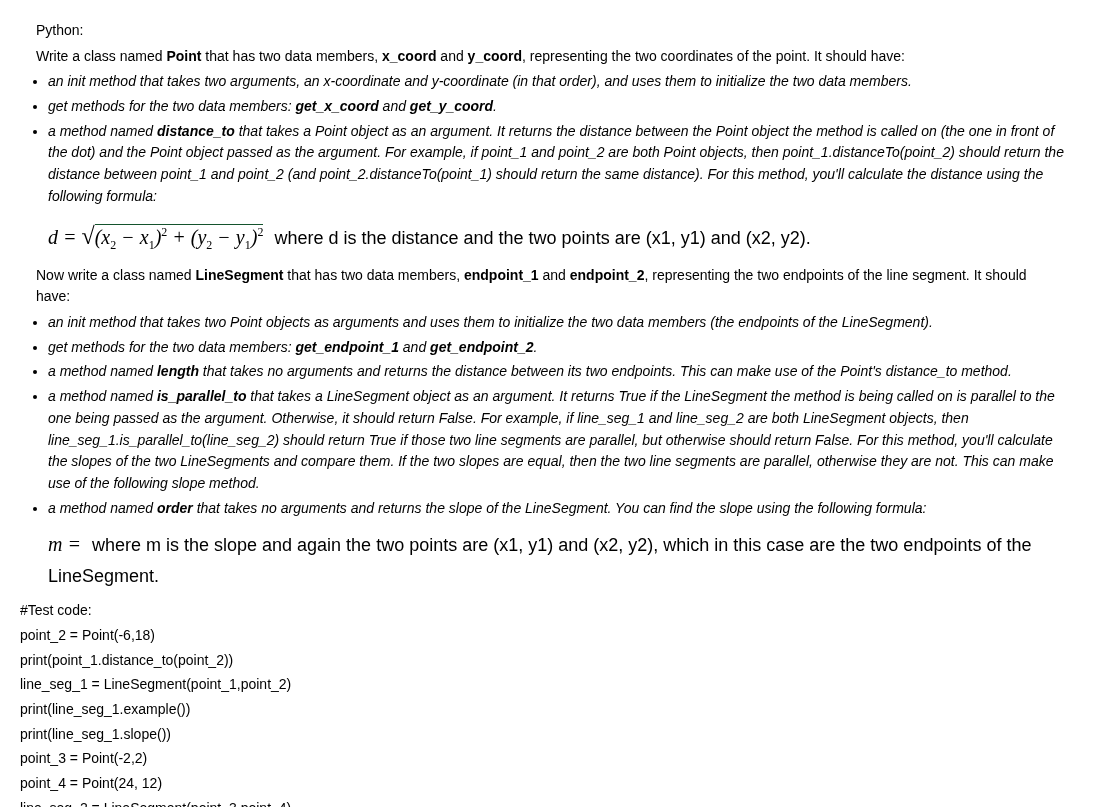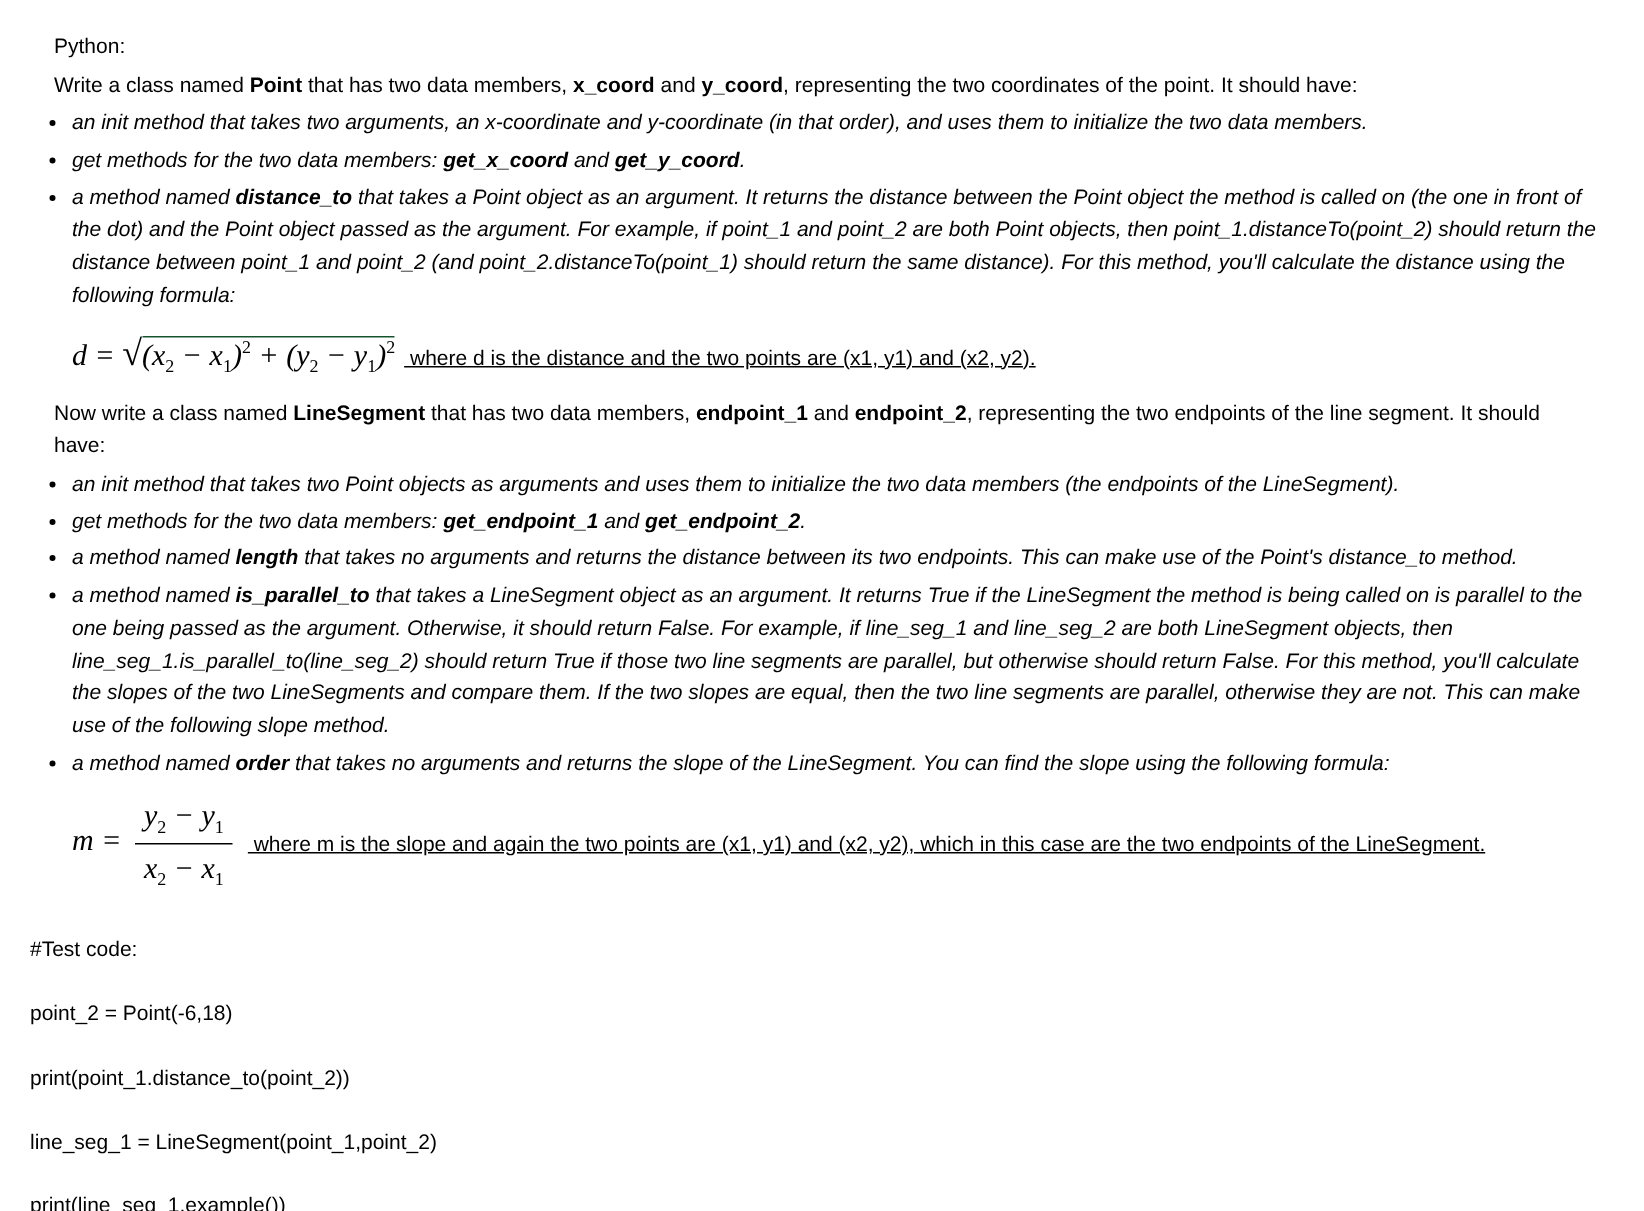--- a/index.html
+++ b/index.html
@@ -55,26 +55,25 @@
     border-bottom: 1px solid #000;
     padding: 0 6px 1px 6px;
   }
   .frac .den {
     display: block;
     padding: 1px 6px 0 6px;
   }
   .where {
     font-family: Arial, Helvetica, sans-serif;
     font-style: normal;
-    font-size: 14px;
+    font-size: 18px;
     margin-left: 6px;
-    text-decoration: underline;
   }
   .testcode p {
-    margin: 21px 0;
+    margin: 3px 0;
   }
   b { font-weight: bold; }
 </style>
 </head>
 <body>
 
 
 
 <p>Python:</p>
 
@@ -110,24 +109,21 @@
   </li>
   <li>
     <span>a method named </span><b>is_parallel_to</b><span> that takes a LineSegment object as an argument. It returns True if the LineSegment the method is being called on is parallel to the one being passed as the argument. Otherwise, it should return False. For example, if line_seg_1 and line_seg_2 are both LineSegment objects, then line_seg_1.is_parallel_to(line_seg_2) should return True if those two line segments are parallel, but otherwise should return False. For this method, you'll calculate the slopes of the two LineSegments and compare them. If the two slopes are equal, then the two line segments are parallel, otherwise they are not. This can make use of the following slope method.</span>
   </li>
   <li>
     <span>a method named </span><b>order</b><span> that takes no arguments and returns the slope of the LineSegment. You can find the slope using the following formula:</span>
   </li>
 </ul>
 
 <div class="formula">
-  <span>m = </span><span class="frac">
-    <span class="num"><span>y</span><sub>2</sub><span> − </span><span>y</span><sub>1</sub></span>
-    <span class="den"><span>x</span><sub>2</sub><span> − </span><span>x</span><sub>1</sub></span>
-  </span><span class="where"> where m is the slope and again the two points are (x1, y1) and (x2, y2), which in this case are the two endpoints of the LineSegment.</span>
+  <span>m = </span><span class="where"> where m is the slope and again the two points are (x1, y1) and (x2, y2), which in this case are the two endpoints of the LineSegment.</span>
 </div>
 
 <div class="testcode">
   <p>#Test code:</p>
   <p>point_2 = Point(-6,18)</p>
   <p>print(point_1.distance_to(point_2))</p>
   <p>line_seg_1 = LineSegment(point_1,point_2)</p>
   <p>print(line_seg_1.example())</p>
   <p>print(line_seg_1.slope())</p>
   <p>point_3 = Point(-2,2)</p>

